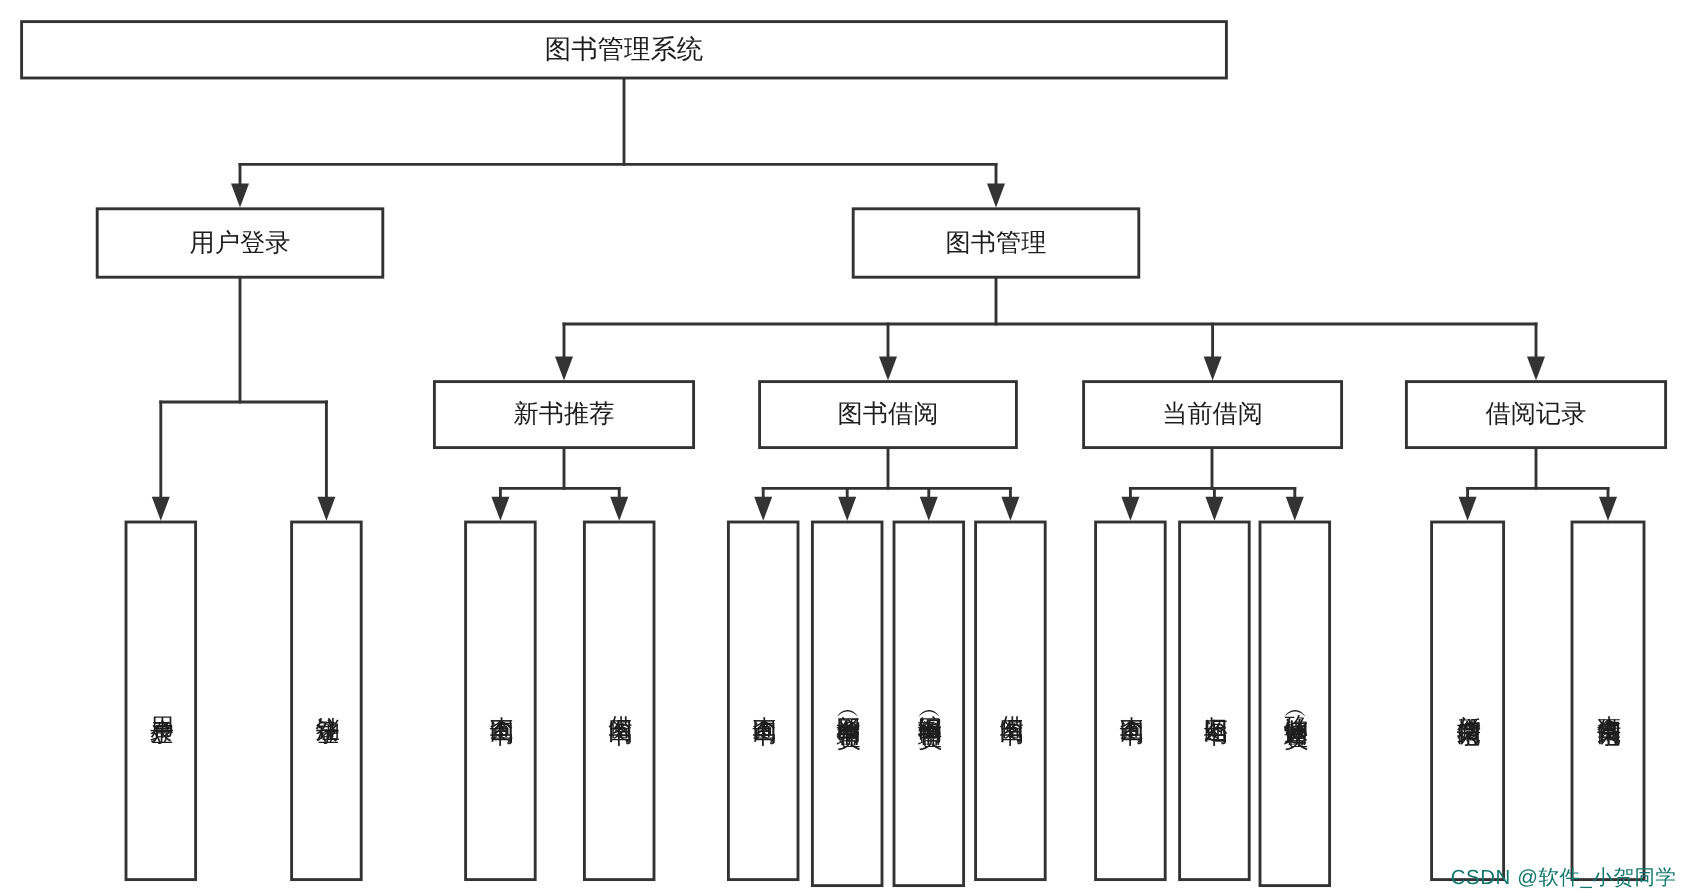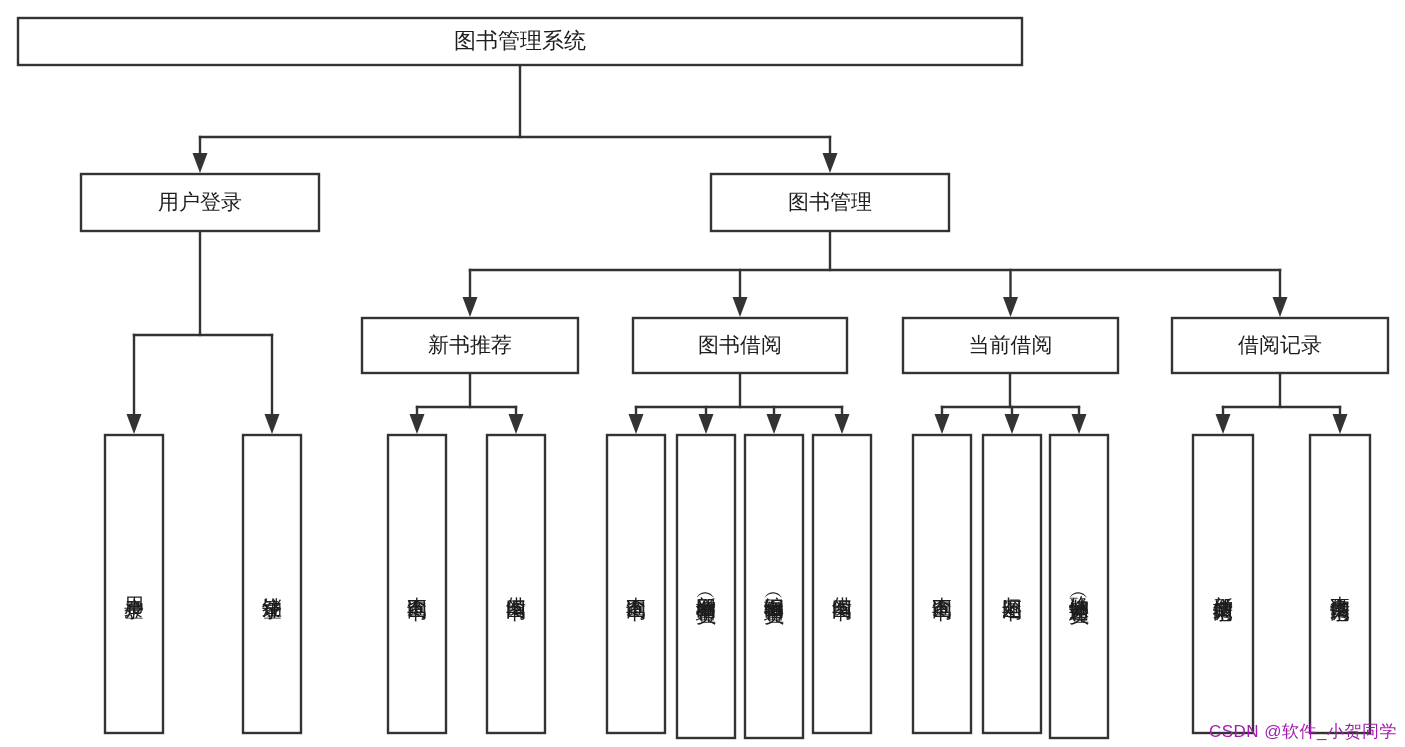--- a/index.html
+++ b/index.html
@@ -67,21 +67,21 @@
     color: #1d1d1d;
     white-space: nowrap;
     pointer-events: none;
   }
   .watermark {
     position: absolute;
     right: 8px;
     bottom: 4px;
     font-family: "Liberation Sans", "DejaVu Sans", sans-serif;
     font-size: 17px;
-    color: #a21caf;
+    color: #0f766e;
     letter-spacing: 0.5px;
     white-space: nowrap;
   }
 </style>
 </head>
 <body>
 
 <div id="diagram-root">
   <svg class="diagram-canvas" viewBox="0 0 1405 747">
     <g id="connector-layer">

